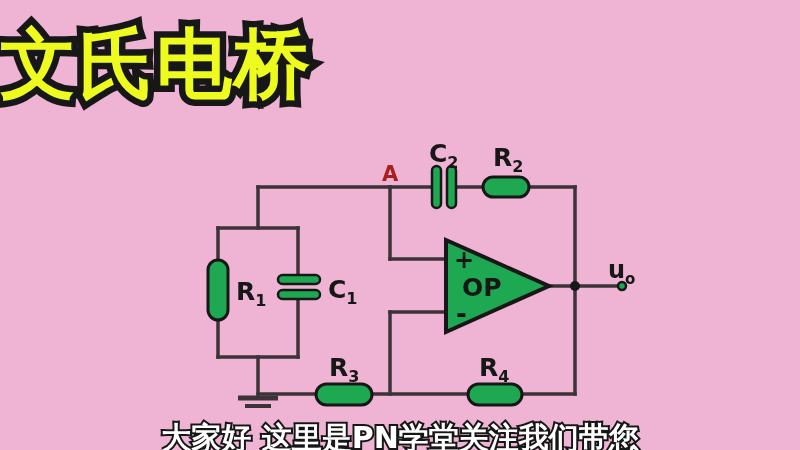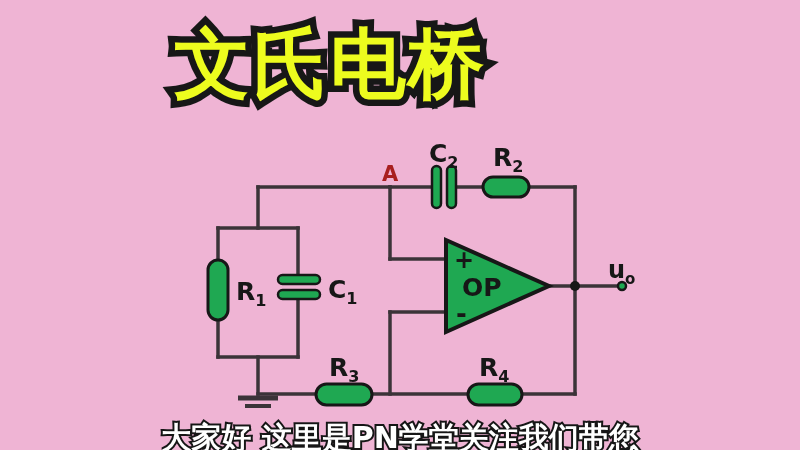--- a/index.html
+++ b/index.html
@@ -20,21 +20,21 @@
     left: 0;
     top: 0;
     width: 800px;
     height: 450px;
   }
   .title-banner {
     position: absolute;
     left: 0;
     top: 26px;
     width: 660px;
-    text-align: center;
+    text-align: left;
     font-size: 76px;
     font-weight: bold;
     line-height: 1;
     letter-spacing: 2px;
     color: #edfc1e;
     -webkit-text-stroke: 13px #171717;
     paint-order: stroke fill;
     font-family: "DejaVu Sans", sans-serif;
     white-space: nowrap;
     user-select: none;

